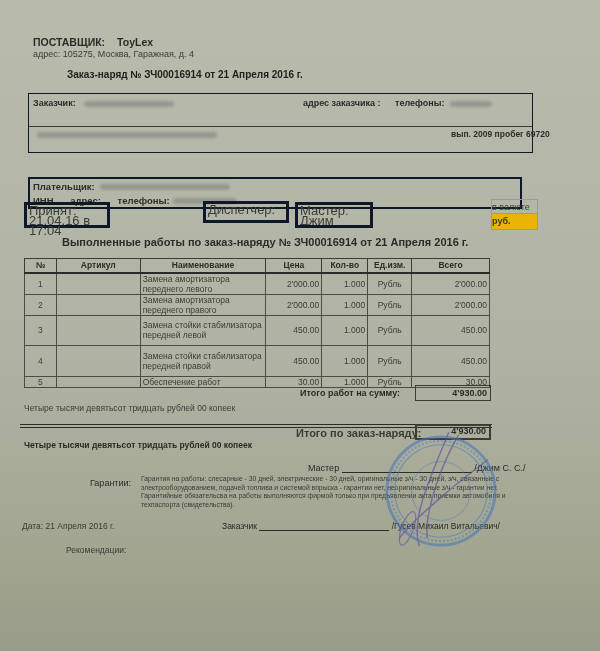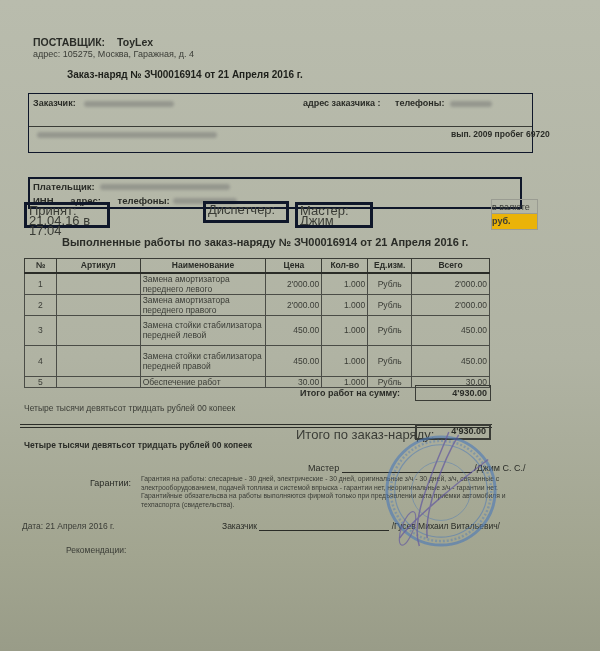--- a/index.html
+++ b/index.html
@@ -47,21 +47,21 @@
   table.works td { border: 1px solid #4a4c46; color: #3a3c36; vertical-align: middle; }
   table.works td.num { text-align: center; }
   table.works td.name { padding-left: 2px; line-height: 10px; }
   table.works td.right { text-align: right; padding-right: 2px; }
   table.works td.center { text-align: center; }
 
   .total1-label { left: 300px; top: 388px; font-size: 9px; font-weight: bold; }
   .total1-val { left: 415px; top: 385px; width: 76px; height: 16px; border: 1px solid #3a3c36; font-size: 9px; font-weight: bold; text-align: right; padding-right: 3px; line-height: 14px; }
   .words1 { left: 24px; top: 403px; font-size: 8.5px; color: #3a3c36; }
   .double-line { left: 20px; top: 424px; width: 472px; height: 4px; border-top: 1.5px solid #2a2c27; border-bottom: 1px solid #2a2c27; }
-  .total2-label { left: 296px; top: 427px; font-size: 13px; font-weight: normal; color: #3a3c36; }
+  .total2-label { left: 296px; top: 427px; font-size: 11px; font-weight: bold; color: #3a3c36; }
   .total2-val { left: 415px; top: 424px; width: 76px; height: 16px; border: 2px double #3a3c36; font-size: 9px; font-weight: bold; text-align: right; padding-right: 3px; line-height: 11px; }
   .words2 { left: 24px; top: 440px; font-size: 8.5px; font-weight: bold; }
 
   .master-sign { left: 308px; top: 463px; font-size: 9px; white-space: nowrap; }
   .sign-line { display: inline-block; border-bottom: 1px solid #2a2c27; vertical-align: bottom; }
   .warranty-label { left: 90px; top: 478px; font-size: 9px; }
   .warranty-text { left: 141px; top: 475px; width: 380px; font-size: 6.8px; line-height: 8.6px; color: #3a3c36; }
 
   .date { left: 22px; top: 521px; font-size: 8.5px; color: #3a3c36; }
   .customer-sign { left: 222px; top: 521px; font-size: 8.5px; white-space: nowrap; color: #2a2c27; }

